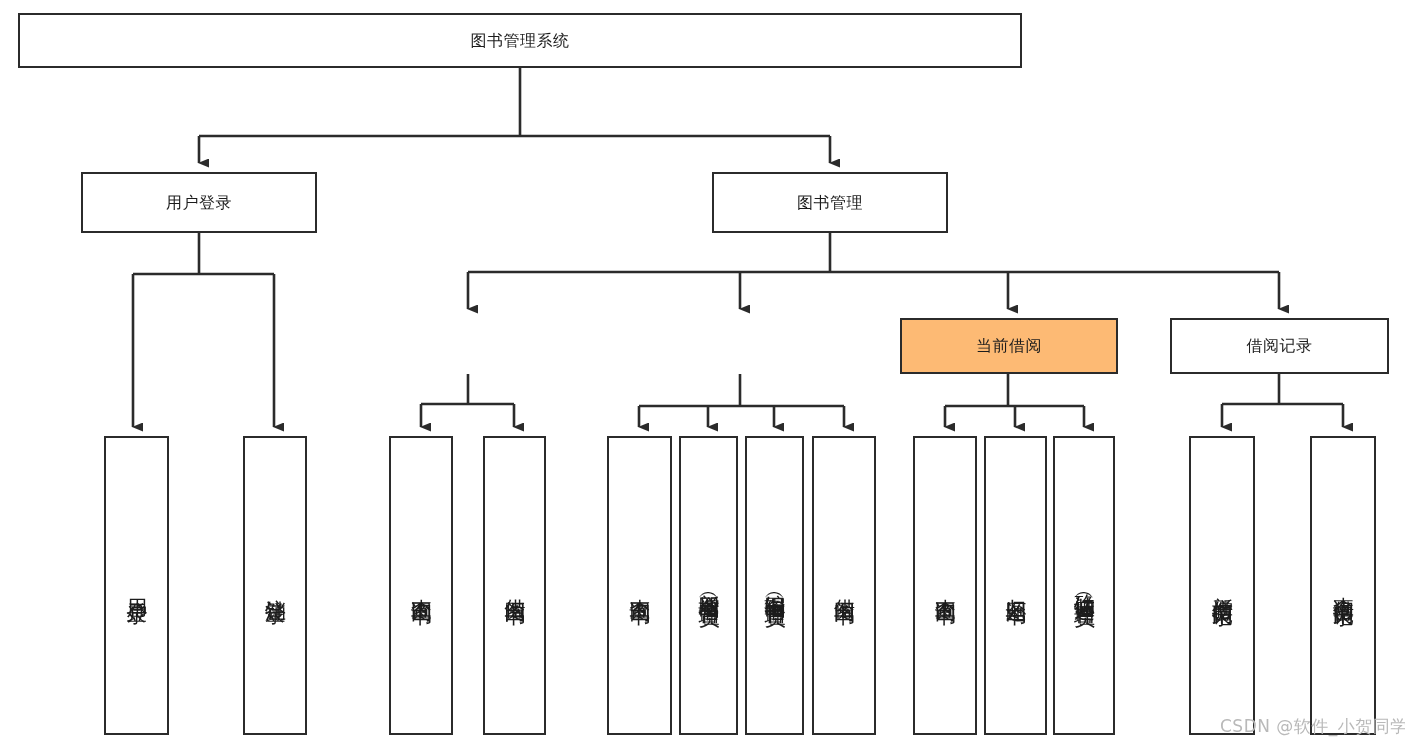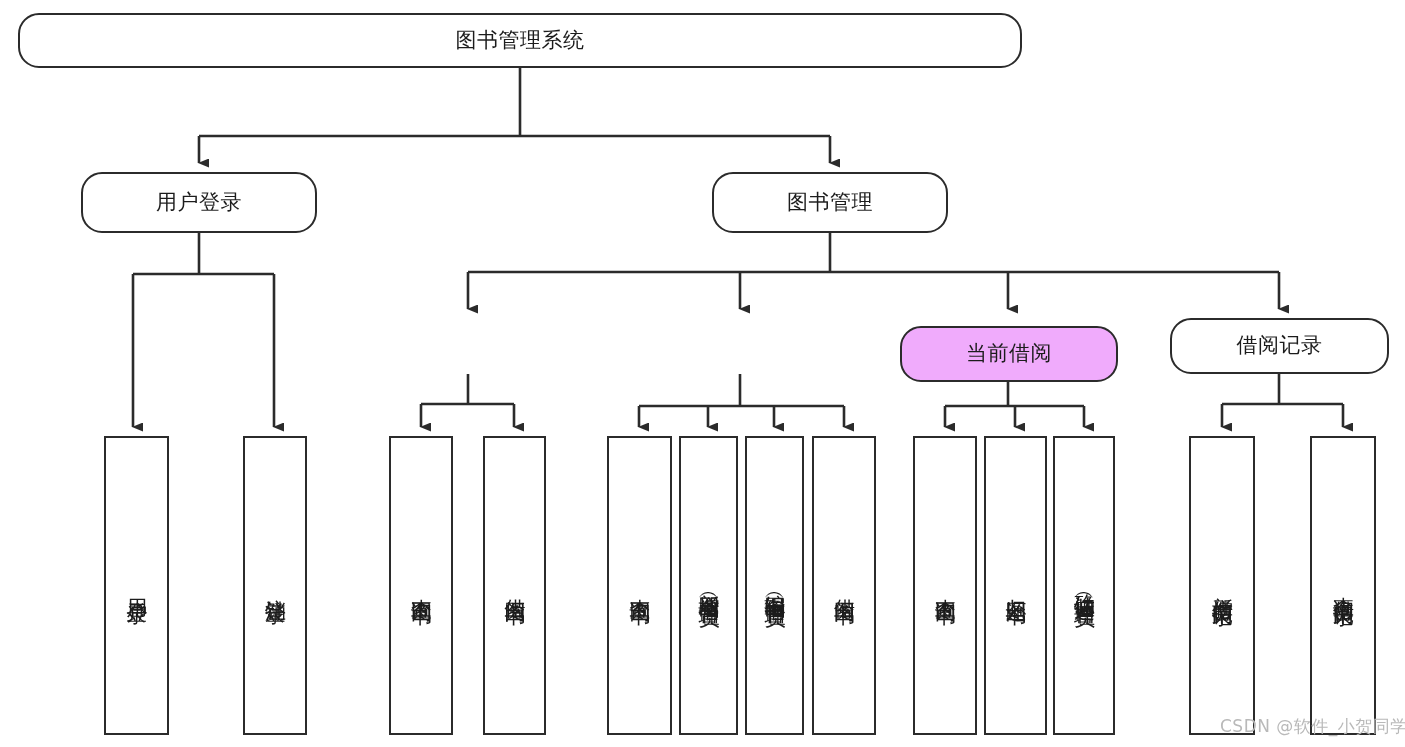--- a/index.html
+++ b/index.html
@@ -30,24 +30,23 @@
     position: absolute;
     box-sizing: border-box;
     border: 2px solid #2b2b2b;
     background: #ffffff;
     display: flex;
     align-items: center;
     justify-content: center;
     color: #1c1c1c;
   }
   .node-h {
-    font-size: 21px;
+    font-size: 16px;
     letter-spacing: 0.5px;
     line-height: 1.2;
-    border-radius: 21px;
   }
   .node-v {
     writing-mode: vertical-rl;
     text-orientation: upright;
     font-size: 21px;
     letter-spacing: 2px;
     line-height: 1.0;
     white-space: nowrap;
   }
   .watermark {
@@ -133,21 +132,21 @@
       <span>图书管理系统</span>
     </div>
 
   <div class="node-box node-h" style="left: 81px; top: 172px; width: 236px; height: 61px; border-color: rgb(43, 43, 43); background: rgb(255, 255, 255); color: rgb(28, 28, 28);">
       <span>用户登录</span>
     </div>
   <div class="node-box node-h" style="left: 712px; top: 172px; width: 236px; height: 61px; border-color: rgb(43, 43, 43); background: rgb(255, 255, 255); color: rgb(28, 28, 28);">
       <span>图书管理</span>
     </div>
 
-  <div class="node-box node-h" style="left: 900px; top: 318px; width: 218px; height: 56px; border-color: rgb(43, 43, 43); background: #f0abfc; color: rgb(28, 28, 28); margin-top: 8px;">
+  <div class="node-box node-h" style="left: 900px; top: 318px; width: 218px; height: 56px; border-color: rgb(43, 43, 43); background: #fdba74; color: rgb(28, 28, 28);">
       <span>当前借阅</span>
     </div>
   <div class="node-box node-h" style="left: 1170px; top: 318px; width: 219px; height: 56px; border-color: rgb(43, 43, 43); background: rgb(255, 255, 255); color: rgb(28, 28, 28);">
       <span>借阅记录</span>
     </div>
 
   <div class="node-box" style="left: 104px; top: 436px; width: 65px; height: 299px; border-color: rgb(43, 43, 43); background: rgb(255, 255, 255); color: rgb(28, 28, 28);">
       <span class="node-v">用户登录</span>
     </div>
   <div class="node-box" style="left: 243px; top: 436px; width: 64px; height: 299px; border-color: rgb(43, 43, 43); background: rgb(255, 255, 255); color: rgb(28, 28, 28);">

